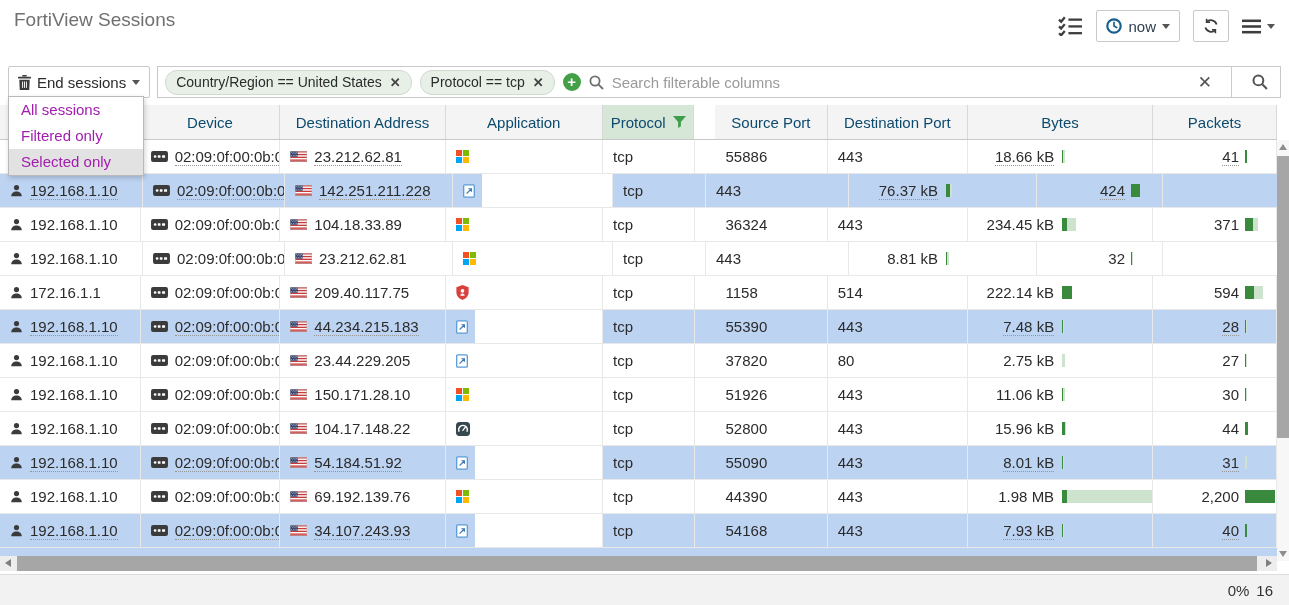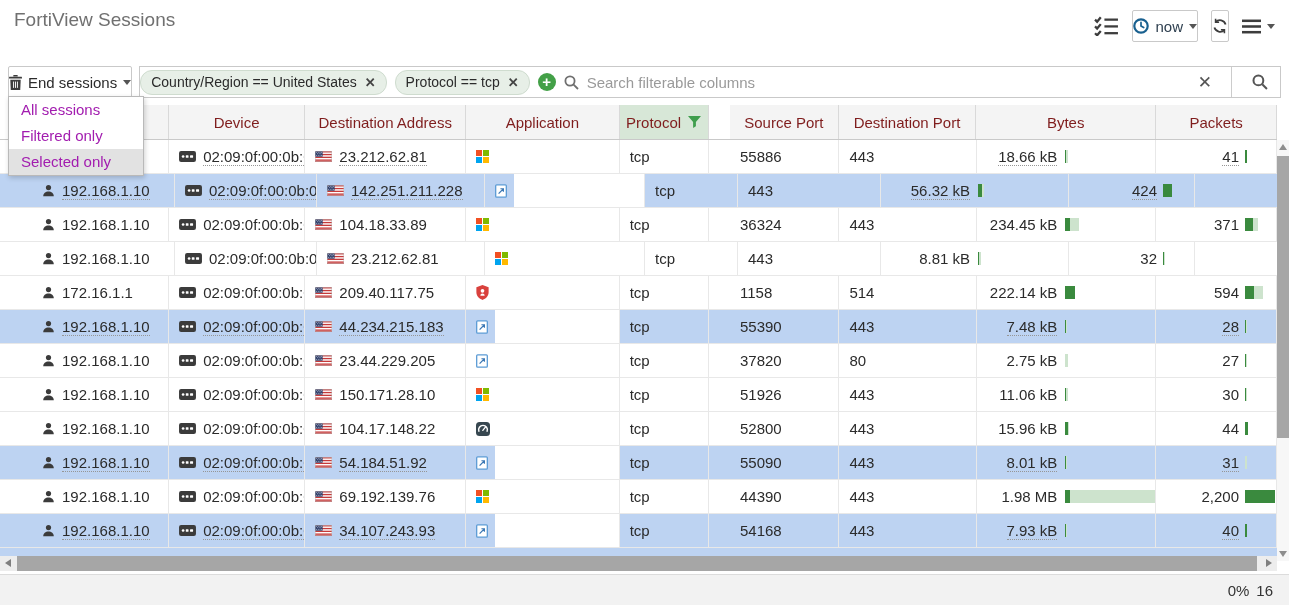--- a/index.html
+++ b/index.html
@@ -4,56 +4,56 @@
 <style>
   html,body{margin:0;padding:0;background:#fff;}
   .app{position:relative;width:1289px;height:605px;background:#fff;overflow:hidden;
        font-family:"Liberation Sans",sans-serif;color:#2b2b2b;}
 
   
   .page-title{position:absolute;left:14px;top:9px;font-size:19px;color:var(--title-color);}
   .top-actions{position:absolute;right:14px;top:9px;display:flex;align-items:center;gap:13px;height:34px;}
   .icon-btn{display:flex;align-items:center;cursor:pointer;}
   .btn{display:flex;align-items:center;gap:6px;background:#fff;border:1px solid #c9c9c9;border-radius:2px;
-       height:32px;padding:0 0;font-size:15px;font-family:inherit;color:#2b2b2b;box-sizing:border-box;cursor:pointer;}
+       height:32px;padding:0 9px;font-size:15px;font-family:inherit;color:#2b2b2b;box-sizing:border-box;cursor:pointer;}
   .caret{width:0;height:0;border-left:4px solid transparent;border-right:4px solid transparent;
          border-top:5px solid #555;display:inline-block;}
   .menu-btn{display:flex;align-items:center;gap:6px;cursor:pointer;}
   .now-label{color:#2f4050;}
 
   
   .filterbar{position:absolute;left:8px;top:66px;width:1273px;height:32px;display:flex;gap:7px;}
   .end-btn{height:32px;}
   .end-btn .lbl{white-space:nowrap;}
-  .filter-box{flex:1;border:1px solid #c9c9c9;display:flex;align-items:center;gap:8px;
+  .filter-box{flex:1;border:1px solid #c9c9c9;display:flex;align-items:center;padding-left:7px;gap:8px;
               background:#fff;box-sizing:border-box;}
   .chips{display:flex;align-items:center;gap:8px;}
   .chip{display:flex;align-items:center;gap:8px;background:var(--chip-bg);border:1px solid var(--chip-border);
         border-radius:12px;height:23px;padding:0 10px;font-size:14px;white-space:nowrap;cursor:default;}
   .chip-x{font-size:13px;color:#444;font-weight:bold;cursor:pointer;}
   .plus{width:18px;height:18px;border-radius:50%;background:var(--accent-green);color:#fff;font-size:15px;
         line-height:18px;text-align:center;font-weight:bold;flex:none;cursor:pointer;}
   .placeholder{color:#9a9a9a;font-size:15px;white-space:nowrap;}
   .fspacer{flex:1;}
   .clear-x{color:#555;font-size:17px;padding:0 11px;cursor:pointer;}
   .vsep{width:1px;align-self:stretch;background:#ccc;}
   .search-go{padding:0 12px;display:flex;align-items:center;cursor:pointer;}
 
   
   .table{position:absolute;left:0;top:105px;width:1289px;}
   .thead{display:flex;height:35px;border-bottom:1px solid #c9c9c9;box-sizing:border-box;width:1277px;}
   .th{background:var(--header-bg);border-right:1px solid #d9d9d9;display:flex;align-items:center;
-      justify-content:center;gap:7px;font-size:15px;box-sizing:border-box;color:#7f1d1d;cursor:pointer;}
+      justify-content:center;gap:7px;font-size:15px;box-sizing:border-box;color:#0c4a6e;cursor:pointer;}
   .th.filtered{background:var(--proto-header-bg);}
   .tbody{width:1277px;}
   .tr{display:flex;height:34px;border-bottom:1px solid var(--row-border);box-sizing:border-box;background:#fff;cursor:pointer;}
   .tr.selected{background:var(--selected-row);}
   .td{display:flex;align-items:center;padding-left:10px;box-sizing:border-box;
       border-right:1px solid var(--row-border);font-size:15px;gap:7px;overflow:hidden;white-space:nowrap;}
-  .c0{width:143px;margin-left:32px;} .c1{width:142px;} .c2{width:168px;} .c3{width:160px;} .c4{width:93px;}
+  .c0{width:143px;} .c1{width:142px;} .c2{width:168px;} .c3{width:160px;} .c4{width:93px;}
   .c5{width:114px;margin-left:21px;} .c6{width:143px;} .c7{width:188px;} .c8{width:126px;}
   .ricon{display:flex;align-items:center;flex:none;}
   .tr.u .ct{border-bottom:1px dotted #969696;}
   .numcell{justify-content:flex-end;padding-left:4px;padding-right:0;gap:0;}
   .bbars{width:90px;margin-left:8px;flex:none;}
   .pbars{width:31px;margin-left:6px;flex:none;}
   .bars{display:flex;align-items:center;height:13px;}
   .bars i{display:block;height:13px;}
   .bars .d{background:var(--bar-dark);}
   .bars .l{background:var(--bar-light);}
@@ -359,21 +359,21 @@
             </span>
             <span class="app">HTTPS.BROWSER</span>
           </div>
     <div class="td c4">
             <span class="proto">tcp</span>
           </div>
     <div class="td c6">
             <span class="dport">443</span>
           </div>
     <div class="td c7 numcell">
-            <span class="ct bytes">56.32 kB</span>
+            <span class="ct bytes">76.37 kB</span>
             <span class="bars bbars">
               <i class="d" style="width: 4px;"></i>
               <i class="l" style="width: 2px;"></i>
             </span>
           </div>
     <div class="td c8 numcell">
             <span class="ct pkts">424</span>
             <span class="bars pbars">
               <i class="d" style="width: 9px;"></i>
               <i class="l" style="width: 0px;"></i>

